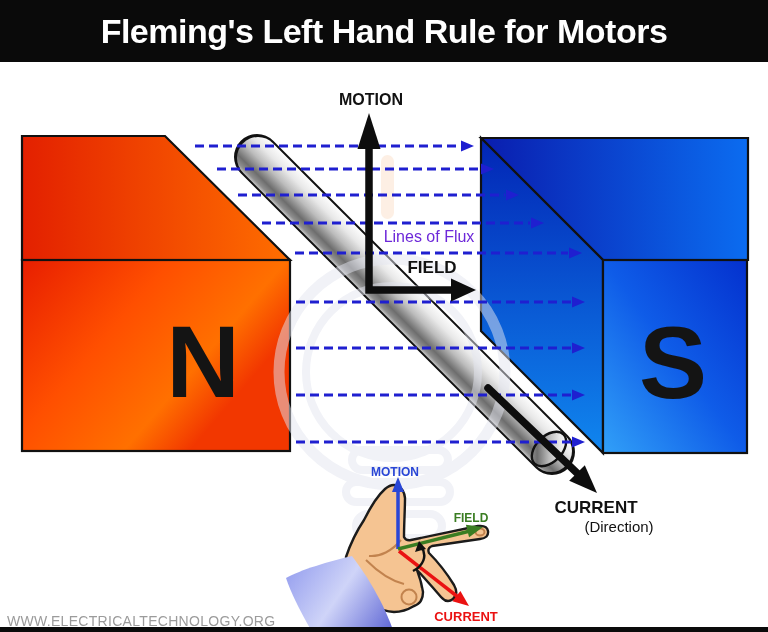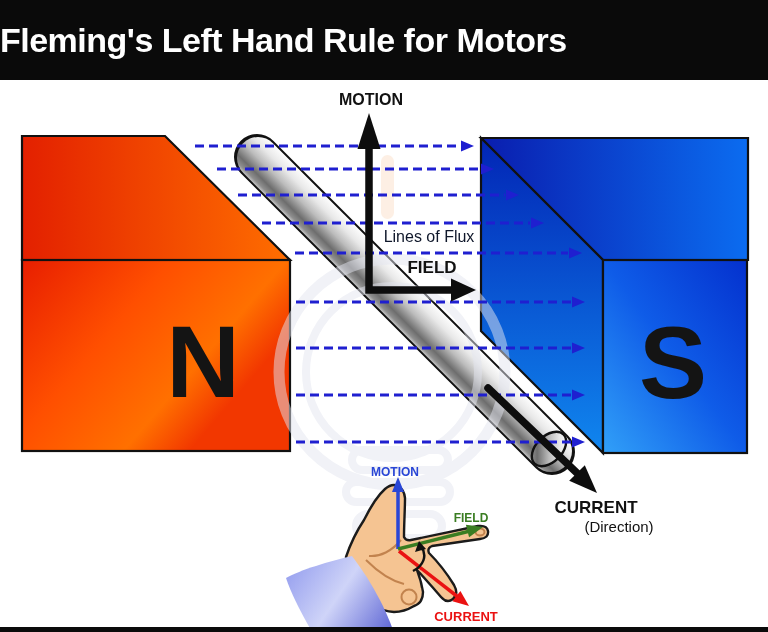--- a/index.html
+++ b/index.html
@@ -1,33 +1,33 @@
 <!DOCTYPE html>
 <html><head>
 <meta charset="utf-8">
 <style>
   html,body { margin:0; padding:0; background:#ffffff; }
   .stage {
     position:relative; width:768px; height:632px; overflow:hidden;
     background:#ffffff; font-family:"Liberation Sans", sans-serif;
   }
   .titlebar {
-    position:absolute; left:0; top:0; width:768px; height:80px;
-    background:#0a0a0a; display:flex; align-items:center; 
+    position:absolute; left:0; top:0; width:768px; height:62px;
+    background:#0a0a0a; display:flex; align-items:center; justify-content:center;
   }
   .titlebar .title {
     color:#ffffff; font-size:34px; font-weight:bold; letter-spacing:-0.5px;
   }
   .bottombar {
     position:absolute; left:0; top:627px; width:768px; height:5px; background:#0a0a0a;
   }
   svg.diagram { position:absolute; left:0; top:0; }
   .lbl { position:absolute; transform:translate(-50%,-50%); white-space:nowrap; color:#111;text-align:right; }
   .lbl-motion   { left:371px; top:100px; font-size:16px; font-weight:bold; }
-  .lbl-flux     { left:429px; top:237px; font-size:16px; color:#0f172a; }
+  .lbl-flux     { left:429px; top:237px; font-size:16px; color:#6d28d9; }
   .lbl-field    { left:432px; top:268px; font-size:17px; font-weight:bold; }
   .lbl-current  { left:596px; top:508px; font-size:17px; font-weight:bold; }
   .lbl-direction{ left:595px; top:526px; font-size:15px;margin-left:24px; }
   .lbl-n { left:203px; top:362px; font-size:102px; font-weight:bold; color:#141414; }
   .lbl-s { left:673px; top:363px; font-size:102px; font-weight:bold; color:#141414; }
   .lbl-hand-motion  { left:395px; top:472px; font-size:12px; font-weight:bold; color:#2946d6; }
   .lbl-hand-field   { left:471px; top:518px; font-size:12px; font-weight:bold; color:#3a7d22; }
   .lbl-hand-current { left:466px; top:616px; font-size:13px; font-weight:bold; color:#ea1212; }
   .lbl-site {
     position:absolute; left:7px; top:613px; font-size:14px; color:#9b9b9b; letter-spacing:0.3px;
@@ -211,15 +211,16 @@
   <div class="lbl lbl-field">FIELD</div>
   <div class="lbl lbl-current">CURRENT</div>
   <div class="lbl lbl-direction">(Direction)</div>
   <div class="lbl lbl-n">N</div>
   <div class="lbl lbl-s">S</div>
 
   <div class="lbl lbl-hand-motion">MOTION</div>
   <div class="lbl lbl-hand-field">FIELD</div>
   <div class="lbl lbl-hand-current">CURRENT</div>
 
+  <div class="lbl-site">WWW.ELECTRICALTECHNOLOGY.ORG</div>
   <div class="bottombar"></div>
 
 </div>
 
 </body></html>

